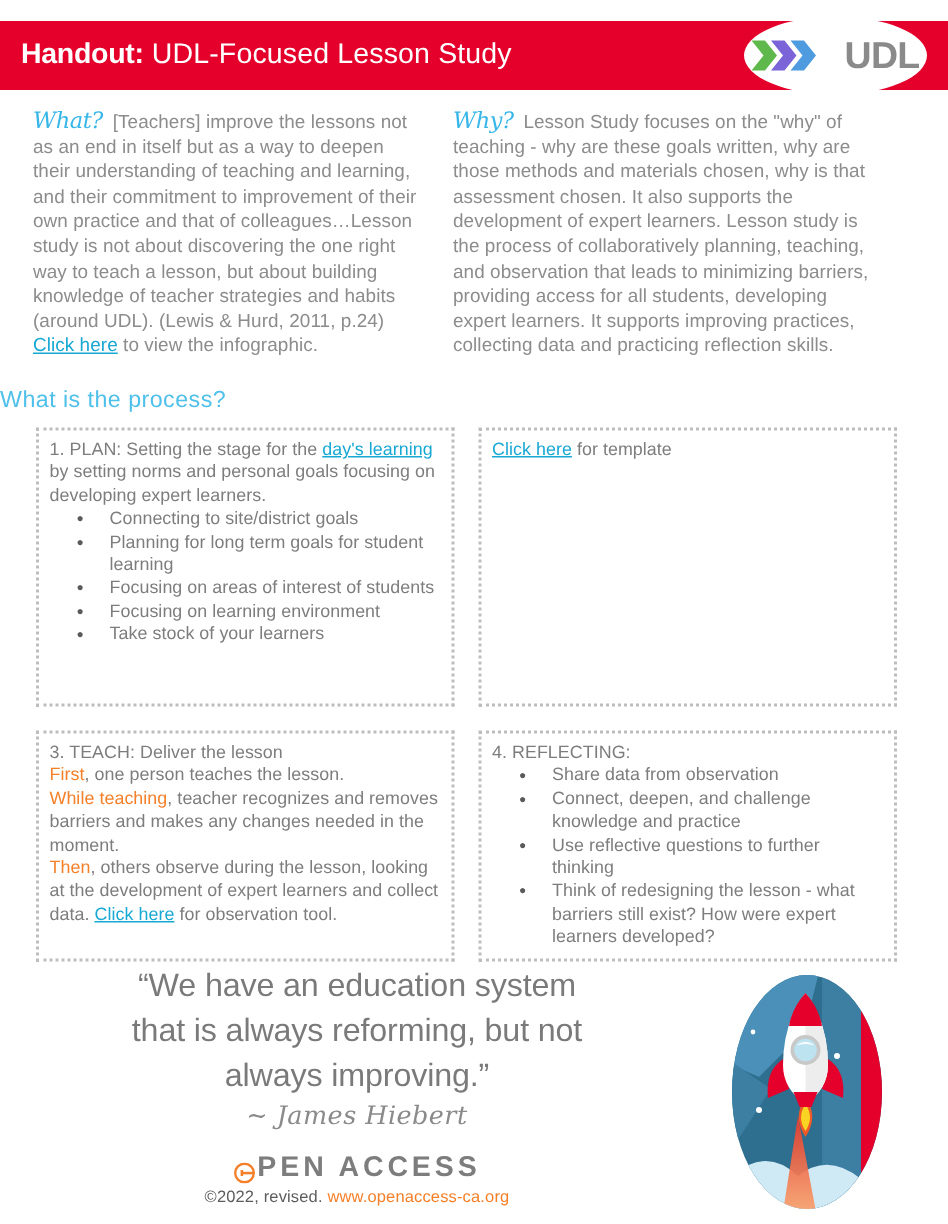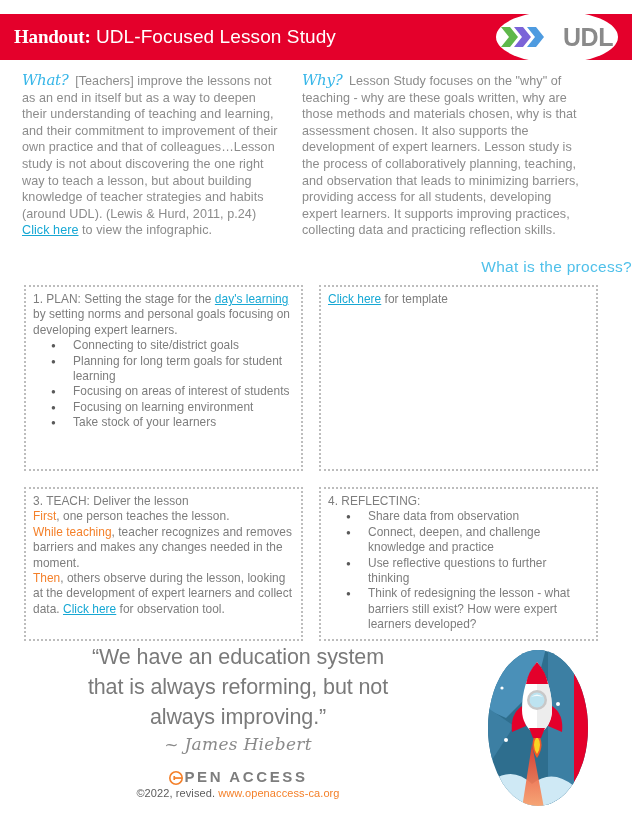--- a/index.html
+++ b/index.html
@@ -28,21 +28,21 @@
   }
   .header-title {
     margin-left: 14px;
     font-size: 19px;
     color: #ffffff;
     letter-spacing: 0.1px;
     white-space: nowrap;
   }
   .header-title .bold {
     font-weight: bold;
-    font-family: Liberation Serif, serif;
+    font-family: Liberation Sans, sans-serif;
     letter-spacing: -0.2px;
   }
   .header-title .light {
     font-weight: normal;
   }
   .logo-pill {
     position: absolute;
     right: 14px;
     top: -3px;
     width: 122px;
@@ -104,21 +104,21 @@
     color: #17a8d4;
     text-decoration: underline;
   }
 
   
   .process-heading {
     position: absolute;
     left: 0;
     top: 258px;
     width: 632px;
-    text-align: right;
+    text-align: left;
     font-size: 15.5px;
     color: #4fc0ea;
     letter-spacing: 0.3px;
   }
 
   
   .grid {
     position: absolute;
     left: 24px;
     top: 285px;
@@ -194,21 +194,21 @@
     left: 26px;
     top: 768px;
     width: 424px;
     text-align: center;
   }
   .oa-line {
     display: flex;
     align-items: center;
     justify-content: center;
     gap: 1px;
-    font-size: 15px;
+    font-size: 19px;
     font-weight: bold;
     color: #7d7d7d;
     letter-spacing: 2.6px;
   }
   .oa-logo {
     display: inline-block;
     width: 14px;
     height: 14px;
     position: relative;
     margin-right: 1px;

